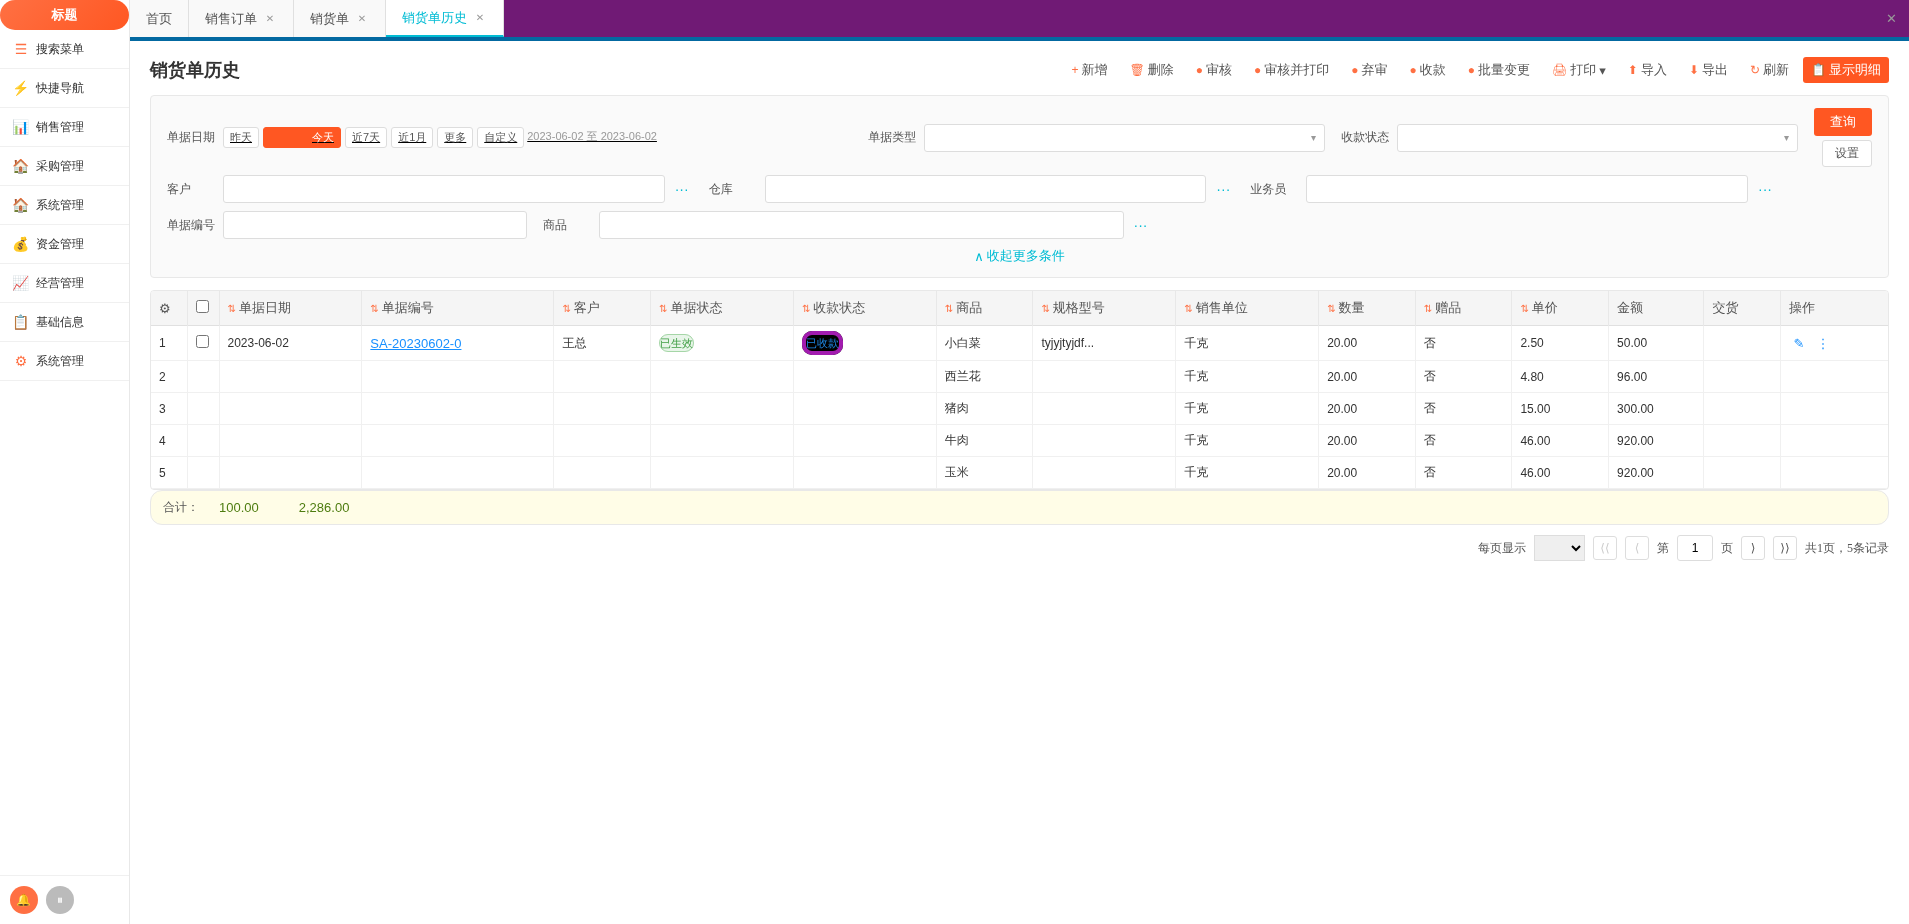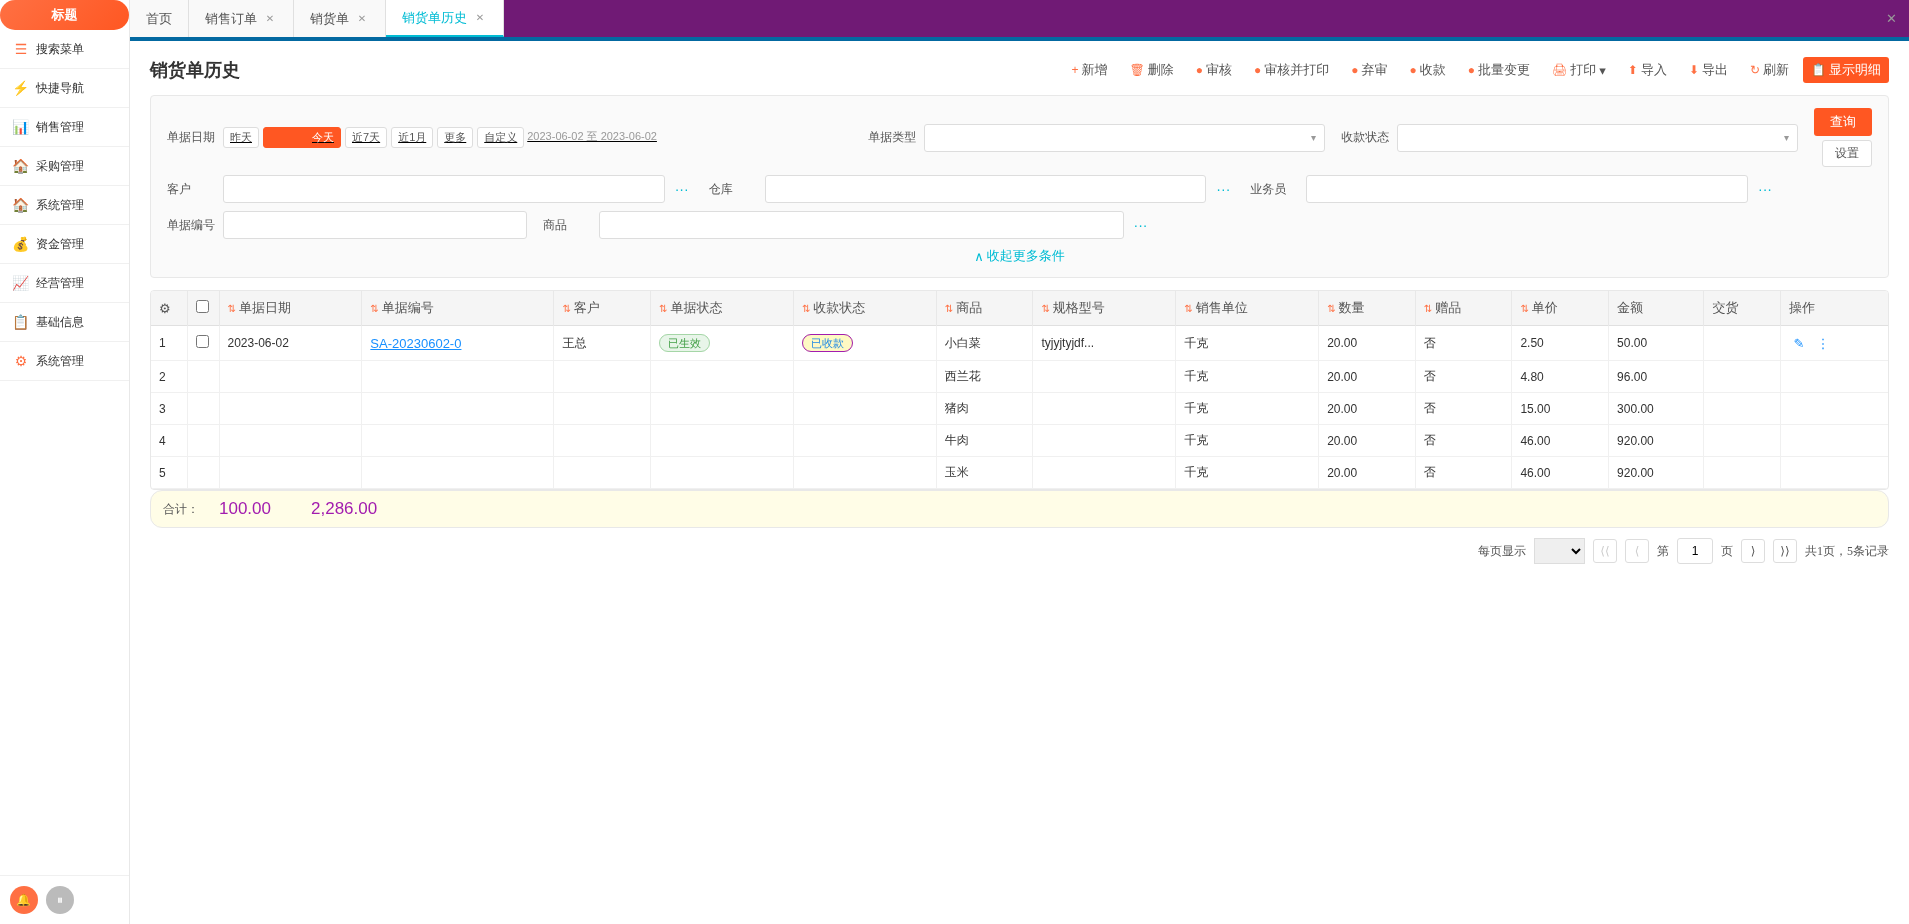--- a/index.html
+++ b/index.html
@@ -305,41 +305,41 @@
     }
     tbody td:last-child { border-right: none; }
     .th-sort {
       display: flex;
       align-items: center;
       gap: 3px;
       cursor: pointer;
     }
     .th-sort-icon { color: #ff7043; font-size: 10px; }
     .badge {
-      padding: 2px 8px;
+      padding: 2px 0;
       border-radius: 10px;
       font-size: 11px;
       white-space: nowrap;
     }
     .badge-green { background: #e8f5e9; color: #43a047; border: 1px solid #a5d6a7; }
-    .badge-blue { background: #fef9c3; color: #1e88e5; border: 1px solid #a21caf; }
+    .badge-blue { background: #000000; color: #1e88e5; border: 4px solid #a21caf; }
     .link-text { color: #1890ff; cursor: pointer; text-decoration: underline; }
 
     
     .table-footer {
       padding: 8px 12px;
       background: #fffde7;
       border: 1px solid #e8e8e8;
       border-radius: 12px;
       display: flex;
       align-items: center;
     }
     .table-footer-label { font-size: 12px; color: #555; margin-right: 20px; }
     .table-footer-values { display: flex; gap: 40px; }
-    .table-footer-val { font-size: 17px; color: #a21caf; font-weight: 500; }
+    .table-footer-val { font-size: 13px; color: #4d7c0f; font-weight: 500; }
 
     
     .pagination-row {
       display: flex;
       align-items: center;
       justify-content: flex-end;
       gap: 8px;
       margin-top: 10px;
     }
     .pagination-label { font-size: 12px; color: #555; }

